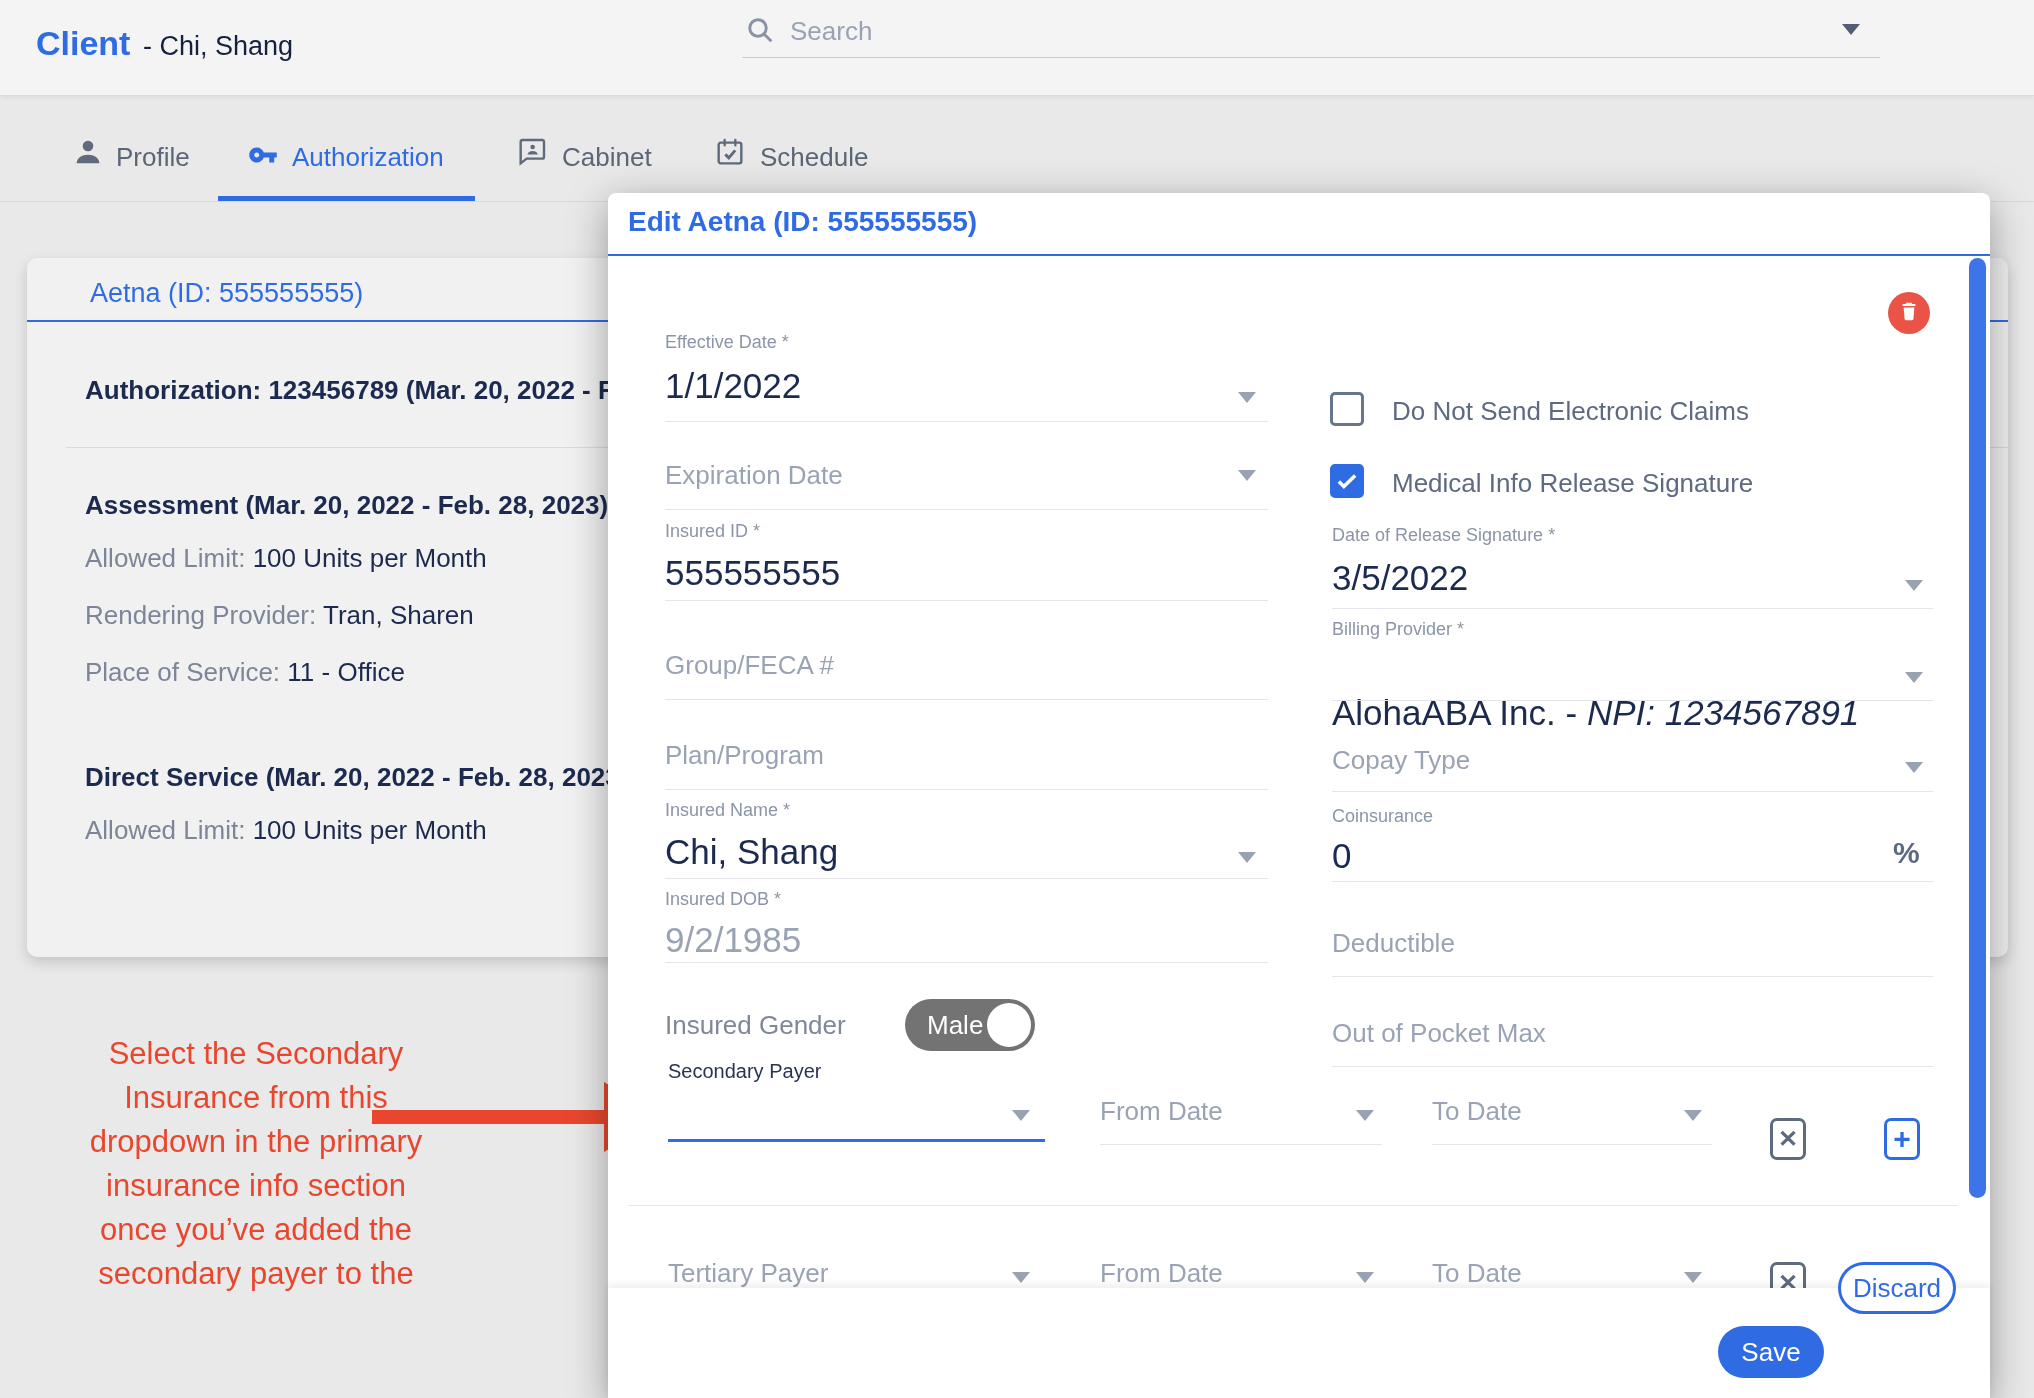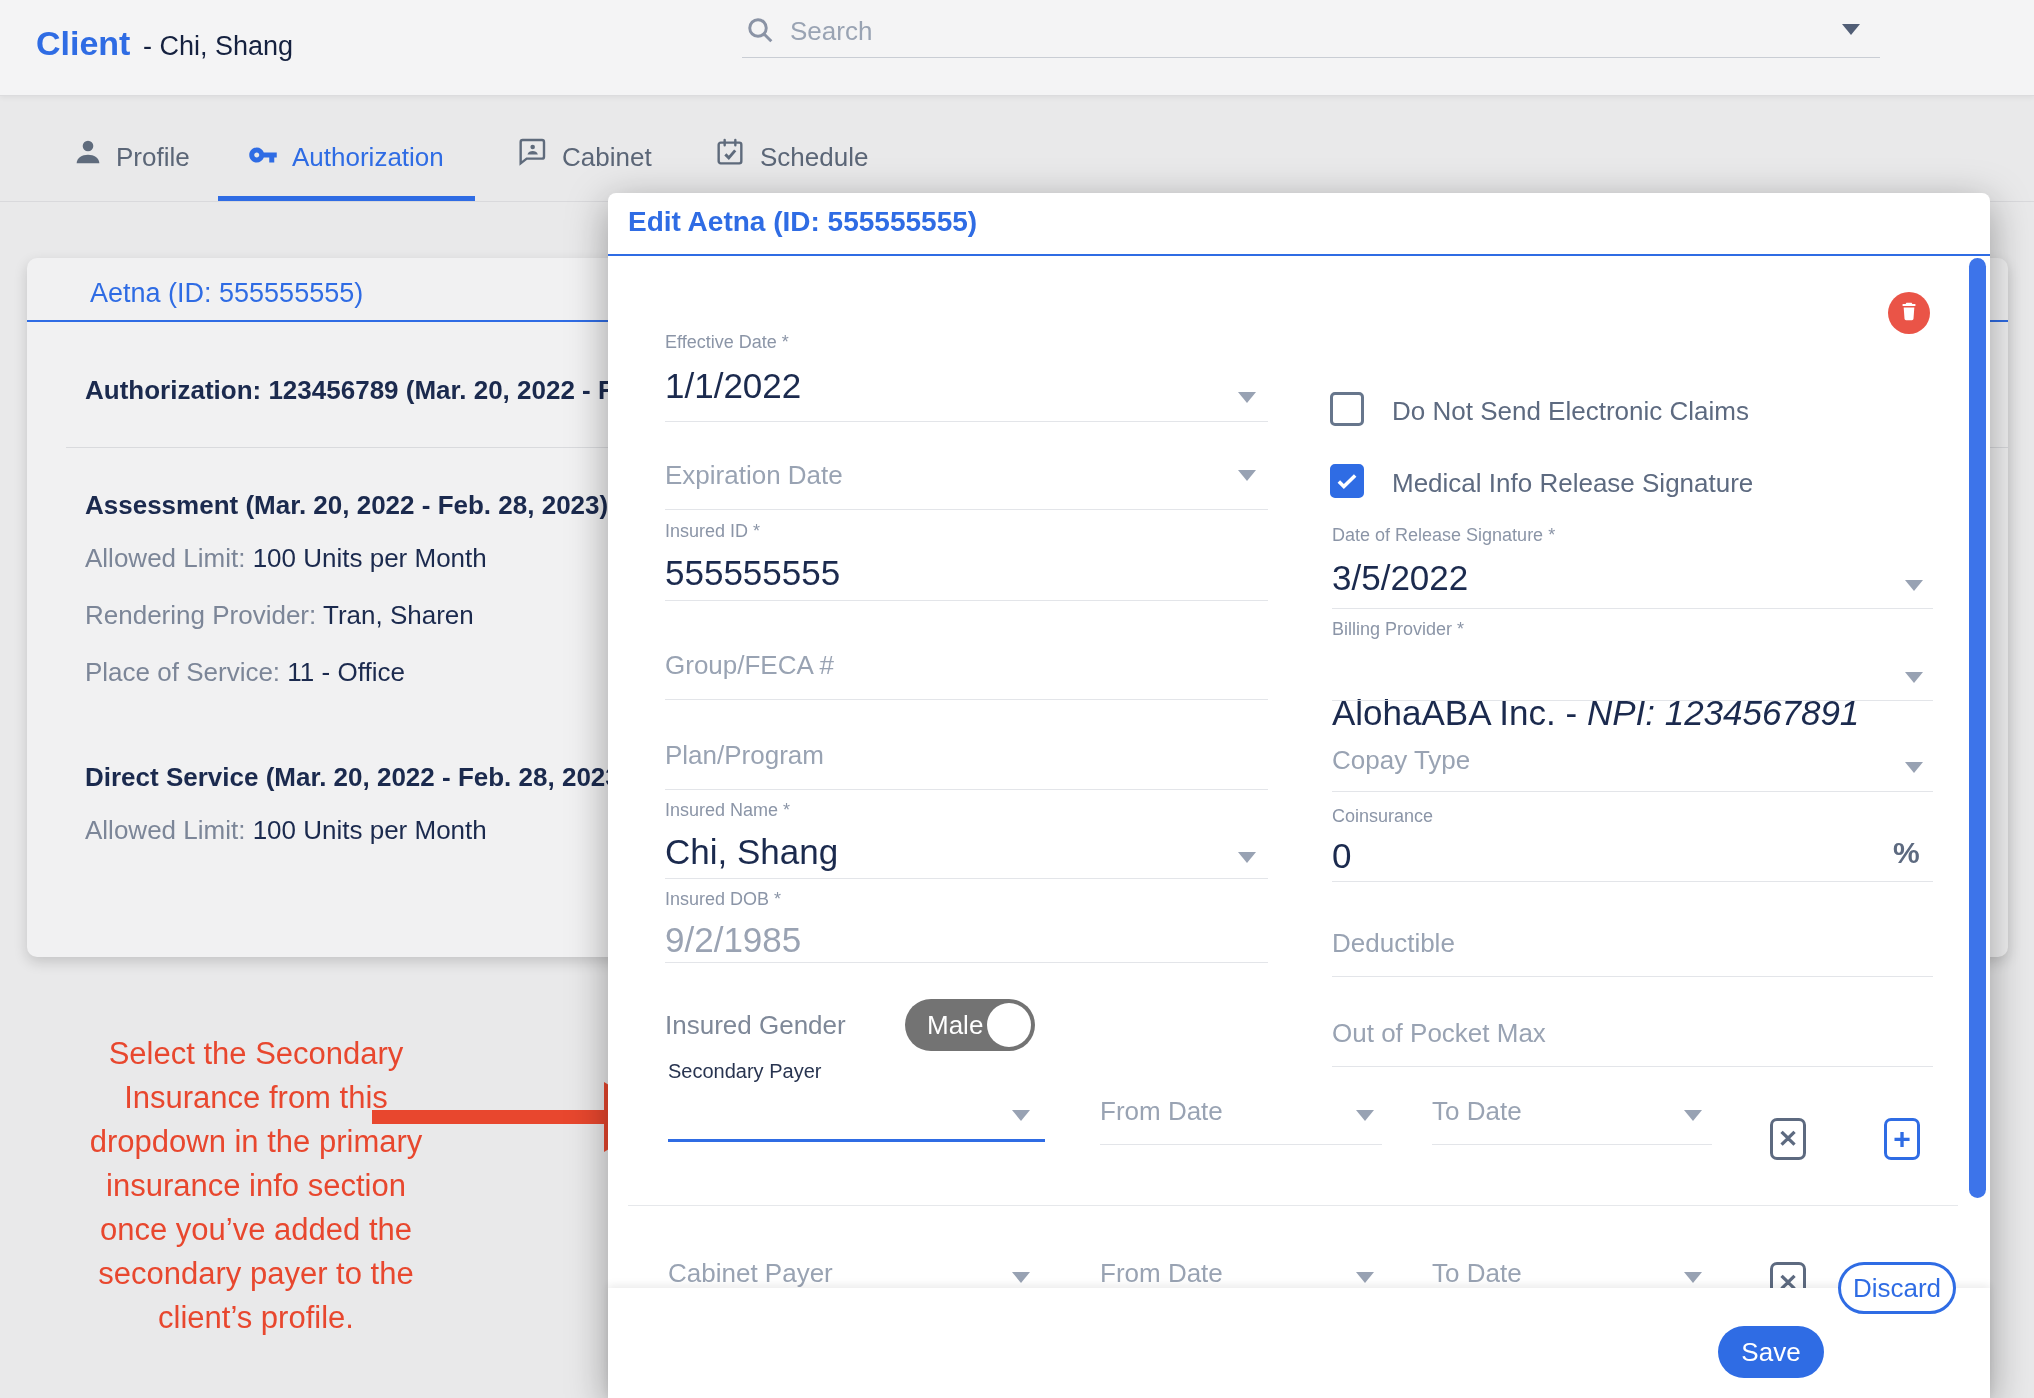--- a/index.html
+++ b/index.html
@@ -160,21 +160,20 @@
     <span class="v">100 Units per Month</span>
   </div>
 
   <div class="annotation">
     <div>Select the Secondary</div>
     <div>Insurance from this</div>
     <div>dropdown in the primary</div>
     <div>insurance info section</div>
     <div>once you’ve added the</div>
     <div>secondary payer to the</div>
-    <div>client’s profile.</div>
   </div>
   <div class="arrow-shaft"></div>
   <div class="arrow-head"></div>
 
   <div class="modal"></div>
   <div class="modal-title">Edit Aetna (ID: 555555555)</div>
   <div class="modal-head-rule"></div>
 
   <div class="trash-btn">
     <span>
@@ -232,21 +231,21 @@
 
   <div class="boxicon" style="left:1770px;top:1118px;">
     <span>✕</span>
   </div>
   <div class="boxicon blue" style="left:1884px;top:1118px;">
     <span>+</span>
   </div>
 
   <div class="uline2" style="left:628px;top:1205px;width:1330px;background:#e6e8eb;"></div>
 
-  <div class="ph" style="left:668px;top:1258px;">Cabinet Payer</div>
+  <div class="ph" style="left:668px;top:1258px;">Tertiary Payer</div>
   <span class="crt" style="left:1012px;top:1272px;"></span>
   <div class="ph" style="left:1100px;top:1258px;">From Date</div>
   <span class="crt" style="left:1356px;top:1272px;"></span>
   <div class="ph" style="left:1432px;top:1258px;">To Date</div>
   <span class="crt" style="left:1684px;top:1272px;"></span>
   <div class="boxicon" style="left:1770px;top:1262px;">
     <span>✕</span>
   </div>
   <div class="boxicon blue" style="left:1884px;top:1262px;">
     <span>+</span>

